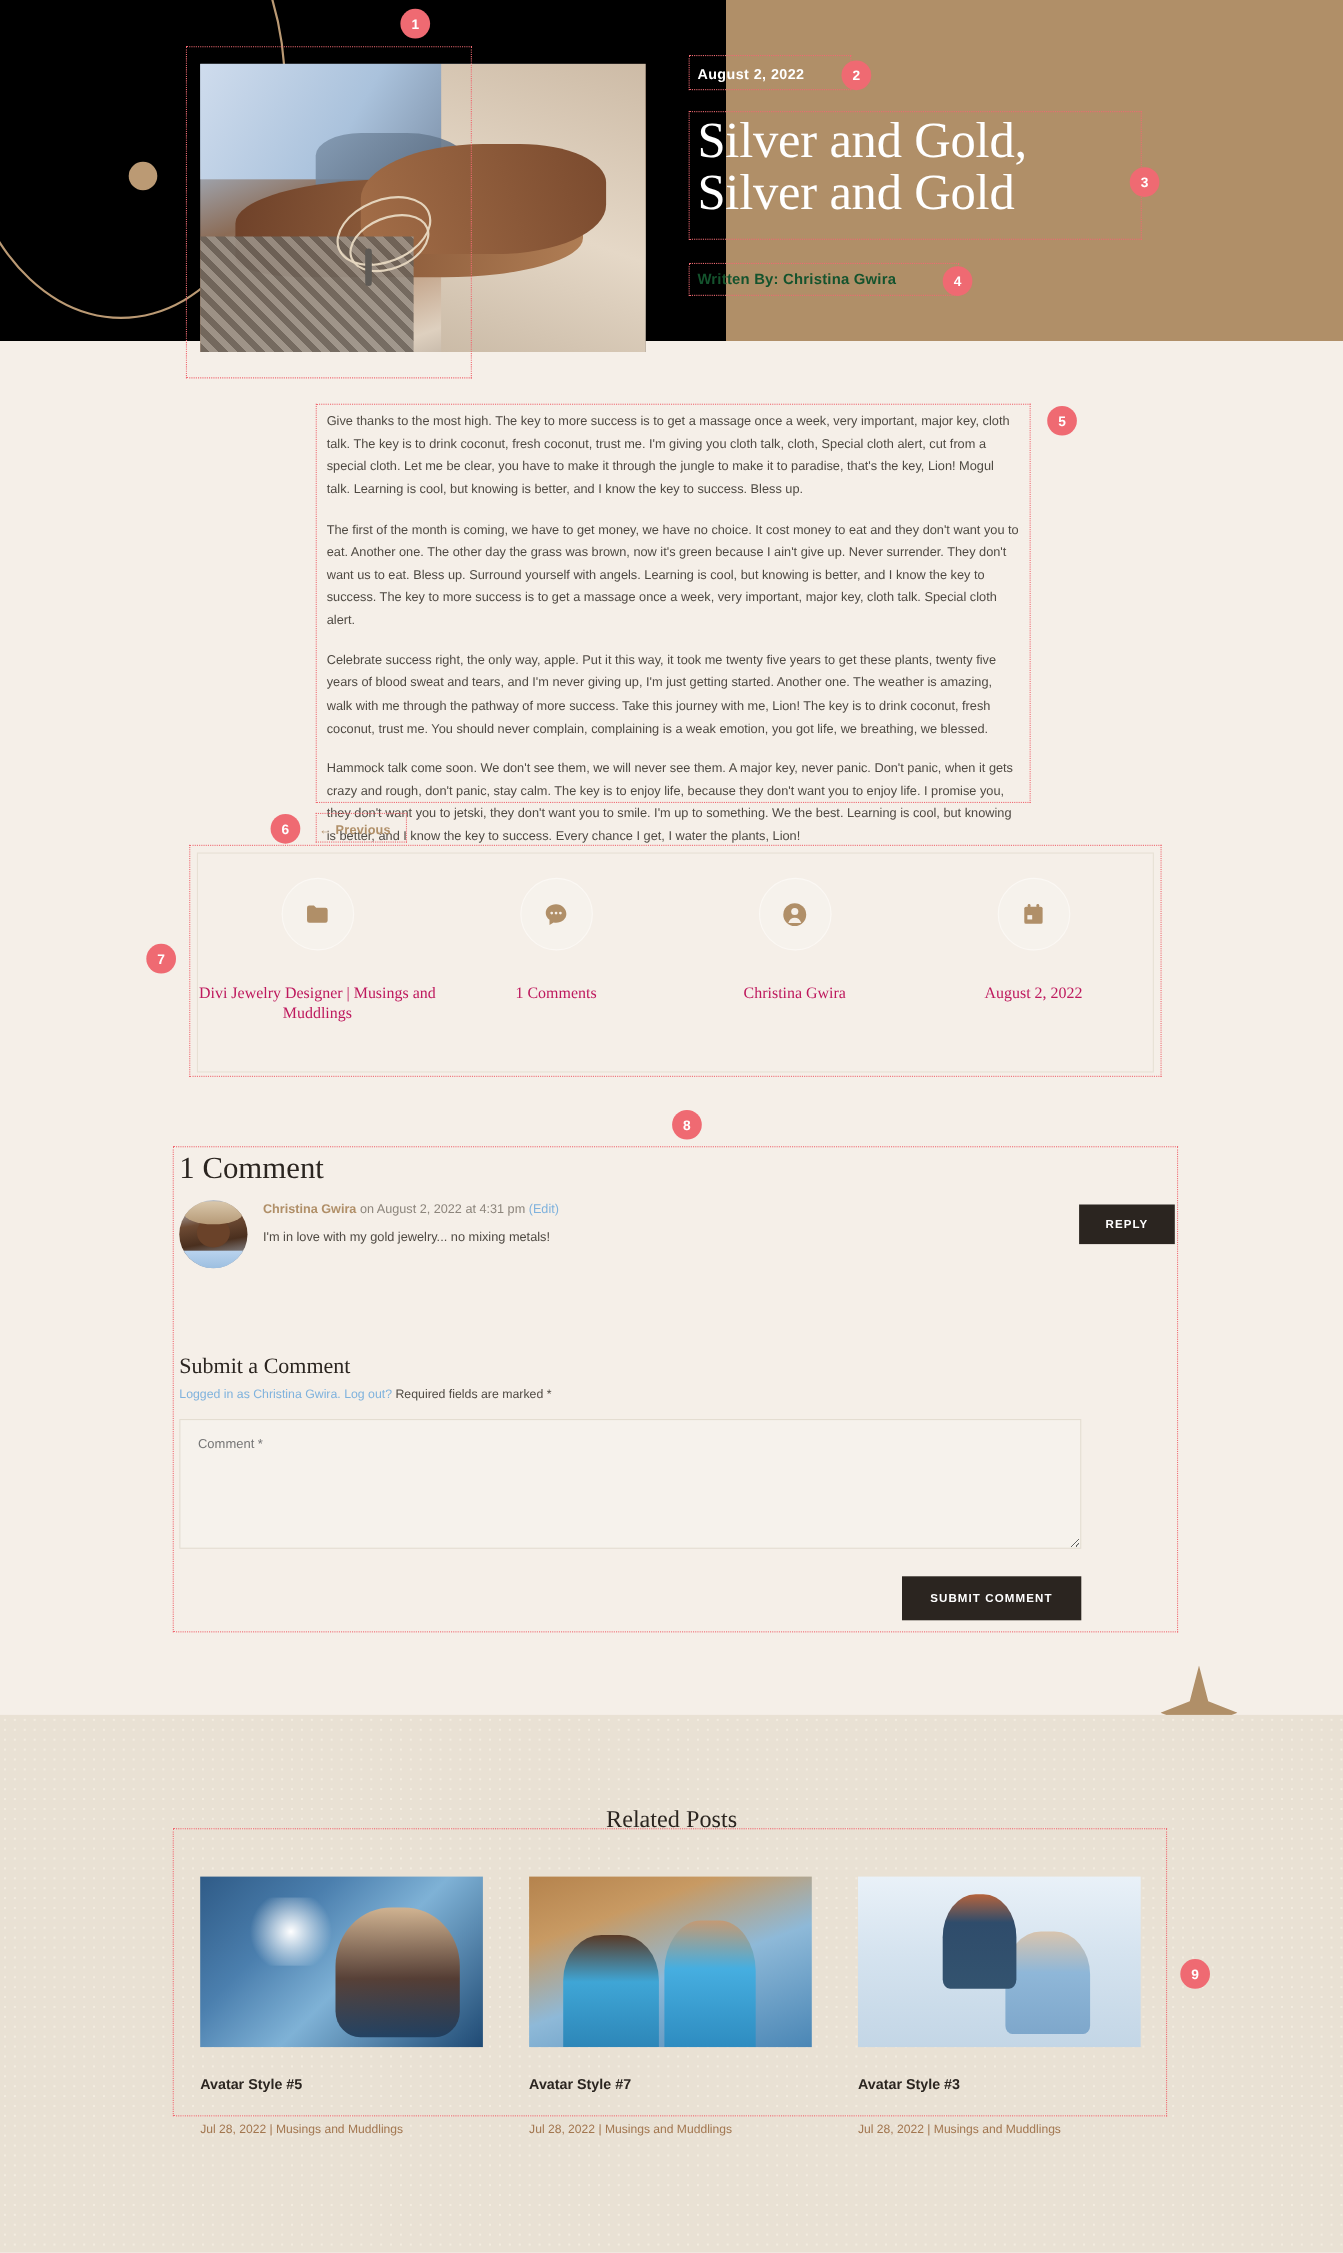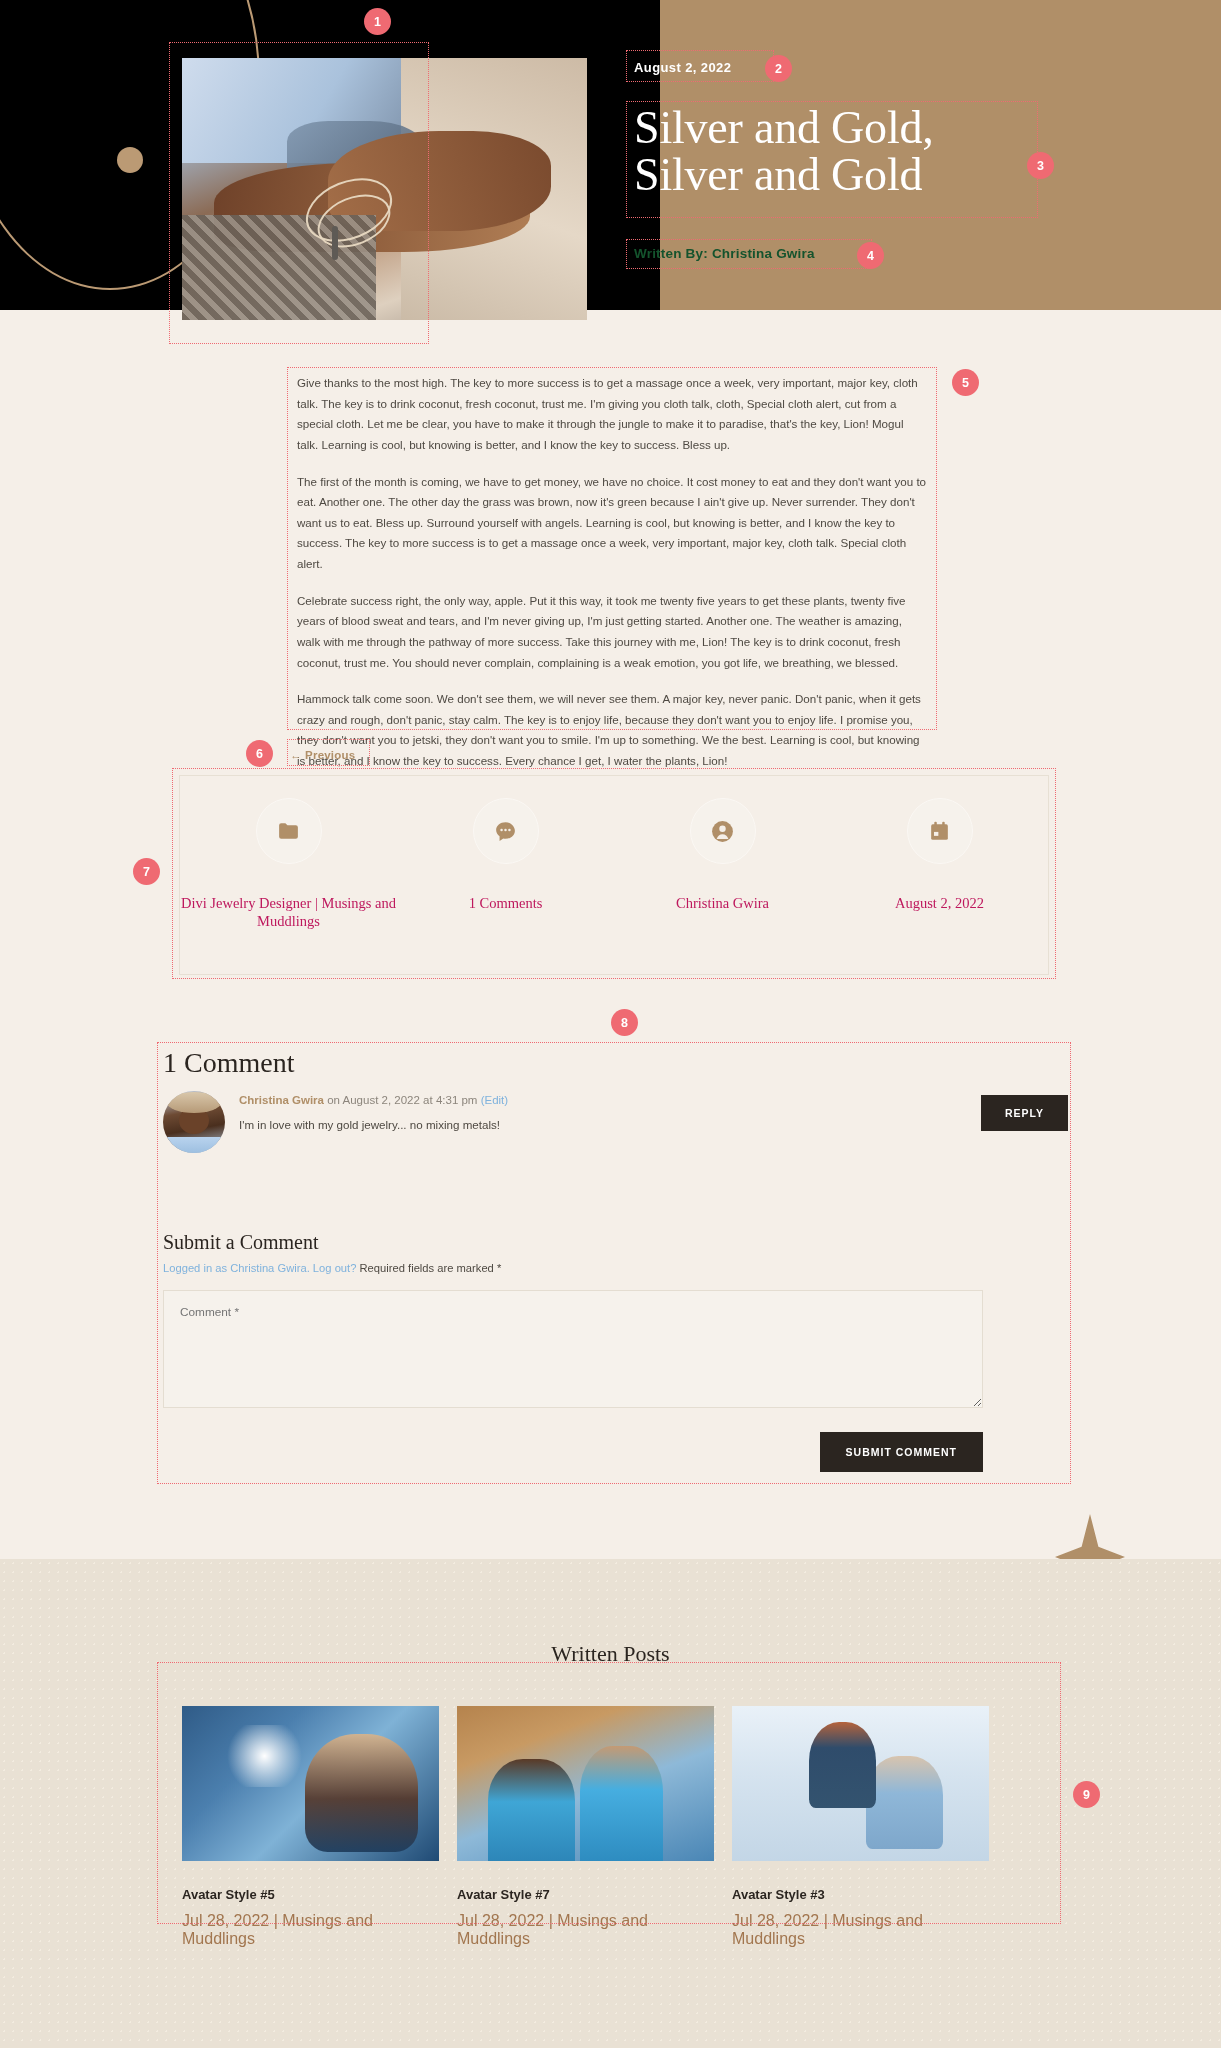--- a/index.html
+++ b/index.html
@@ -100,25 +100,25 @@
   .sparkle { position:absolute; left:1055px; top:1514px; width:70px; height:86px; background:#b08f68;
              clip-path: polygon(50% 0%, 62% 38%, 100% 50%, 62% 62%, 50% 100%, 38% 62%, 0% 50%, 38% 38%); }
 
   
   .related { position:absolute; left:0; top:1559px; width:1221px; height:489px;
              background:#e9e1d4;
              background-image:radial-gradient(#f3ece0 1px, transparent 1px);
              background-size:9px 9px; }
   .related-title { text-align:center; font-family:"Liberation Serif", serif; font-size:22px;
                    font-weight:400; color:#2b2520; padding-top:82px; }
-  .cards { display:flex; gap:18px; padding:39px 0 0 182px; }
+  .cards { display:flex; gap:42px; padding:39px 0 0 182px; }
   .card { width:257px; }
   .card-img { width:257px; height:155px; overflow:hidden; position:relative; }
   .card-title { font-size:13px; font-weight:700; color:#2b2520; margin-top:26px; }
-  .card-meta { font-size:16px; color:#a2764f; margin-top:10px; }
+  .card-meta { font-size:11px; color:#a2764f; margin-top:28px; }
 
   .img-a { background:linear-gradient(135deg,#2f5b87 0%,#4b7fae 30%,#7fb2d6 55%,#1f4a74 100%); }
   .img-a:after{ content:""; position:absolute; right:8%; top:18%; width:44%; height:76%;
                 background:linear-gradient(180deg,#d8b48c,#54372a 55%,#1e3c5c); border-radius:45% 45% 20% 20%; opacity:.92;}
   .img-a:before{ content:""; position:absolute; left:12%; top:12%; width:40%; height:40%;
                 background:radial-gradient(circle,#ffffff 0%, rgba(255,255,255,0) 62%); }
   .img-b { background:linear-gradient(160deg,#b5834d 0%,#c89a63 25%,#8eb9d8 55%,#4a86b5 100%); }
   .img-b:after{ content:""; position:absolute; left:12%; bottom:0; width:34%; height:66%;
                 background:linear-gradient(180deg,#5a3a26 0%, #3fa6d6 42%, #2d86b8 100%); border-radius:40% 40% 0 0;}
   .img-b:before{ content:""; position:absolute; left:48%; bottom:0; width:32%; height:74%;
@@ -255,21 +255,21 @@
     <textarea class="comment-area" placeholder="Comment *" style=""></textarea>
 
     <div class="submit-row">
       <button class="submit-btn">SUBMIT COMMENT</button>
     </div>
   </div>
 
   <div class="sparkle"></div>
 
   <div class="related">
-    <div class="related-title">Written Posts</div>
+    <div class="related-title">Related Posts</div>
     <div class="cards">
 
       <div class="card">
         <div class="card-img img-a"></div>
         <div class="card-title">Avatar Style #5</div>
         <div class="card-meta">Jul 28, 2022 | Musings and Muddlings</div>
       </div>
 
       <div class="card">
         <div class="card-img img-b"></div>

